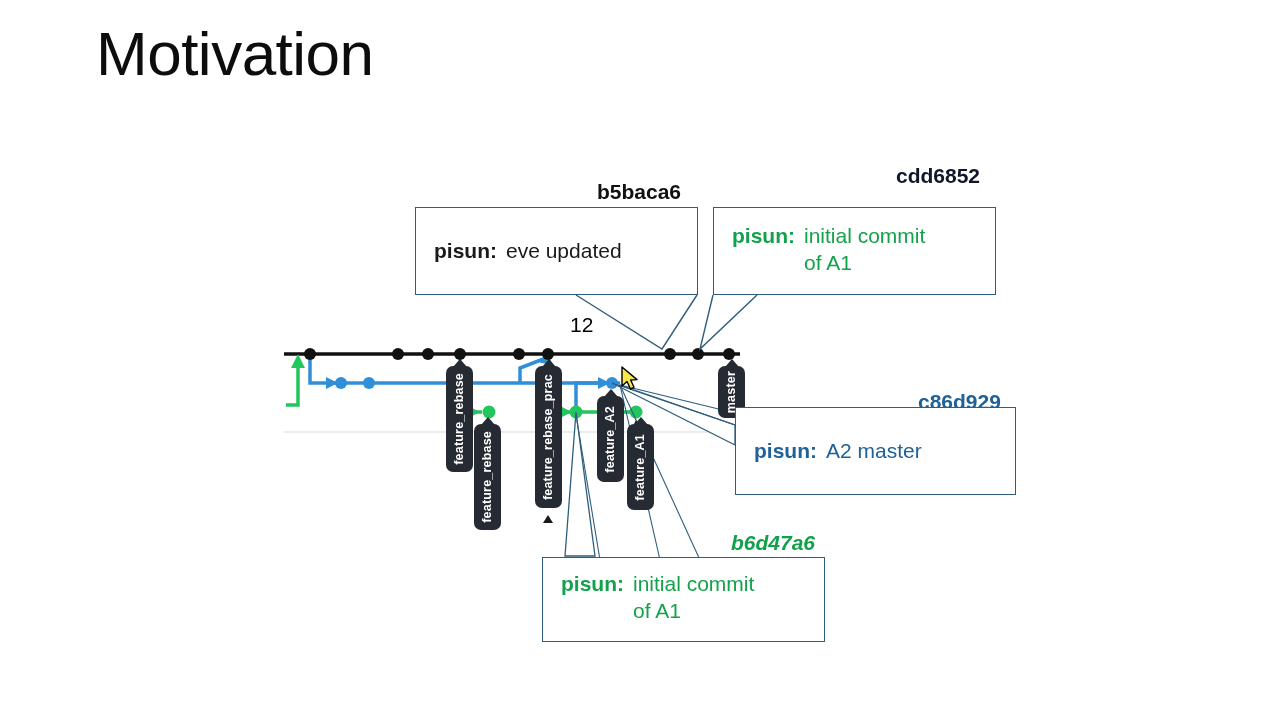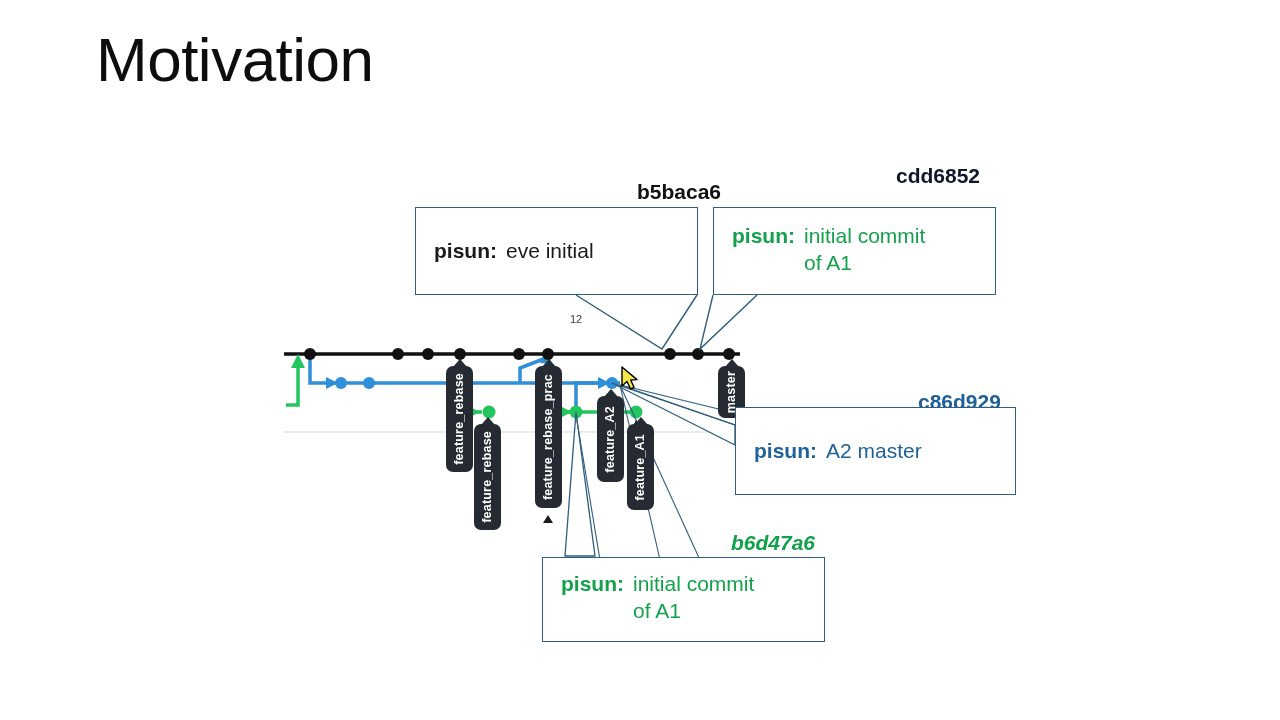--- a/index.html
+++ b/index.html
@@ -13,21 +13,21 @@
     position: relative;
     overflow: hidden;
     font-family: "Liberation Sans", sans-serif;
     color: #000000;
   }
 
   
   #slide-title {
     position: absolute;
     left: 96px;
-    top: 26px;
+    top: 20px;
     font-size: 62px;
     font-weight: 400;
     letter-spacing: -0.5px;
     line-height: 1.1;
     color: #0d0d0d;
     white-space: nowrap;
   }
 
   
   #git-graph {
@@ -60,21 +60,21 @@
     margin-left: 9px;
   }
   .callout-label {
     position: absolute;
     font-size: 21px;
     font-weight: bold;
     white-space: nowrap;
   }
 
   #callout-b5baca6 { left: 415px; top: 207px; width: 283px; height: 88px; }
-  #label-b5baca6  { left: 597px; top: 180px; color: #111111; margin-left: 40px; }
+  #label-b5baca6  { left: 597px; top: 180px; color: #111111; }
 
   #callout-cdd6852 { left: 713px; top: 207px; width: 283px; height: 88px;
                      align-items: flex-start; padding-top: 14px; }
   #label-cdd6852  { left: 896px; top: 164px; color: #0f172a; }
 
   #callout-c86d929 { left: 735px; top: 407px; width: 281px; height: 88px; }
   #label-c86d929  { left: 918px; top: 382px; color: #1f6199; margin-top: 8px; }
 
   #callout-b6d47a6 { left: 542px; top: 557px; width: 283px; height: 85px;
                      align-items: flex-start; padding-top: 12px; }
@@ -82,22 +82,22 @@
 
   .c-black .who, .c-black .msg { color: #1a1a1a; }
   .c-green .who, .c-green .msg { color: #13a24b; }
   .c-blue  .who, .c-blue  .msg { color: #1f6199; }
 
   
   #counter-12 {
     position: absolute;
     left: 570px;
     top: 313px;
-    font-size: 11px;
-    color: #404040;
+    font-size: 21px;
+    color: #000000;
   }
 
   
   .branch-tag {
     position: absolute;
     width: 27px;
     background: #262b33;
     border-radius: 7px;
     color: #ffffff;
     font-size: 12.5px;
@@ -229,21 +229,21 @@
 <div class="branch-tag" style="left:718px; top:366px; height:52px;">
   <span>master</span>
 </div>
 
 <div id="counter-12">12</div>
 
 <div class="callout-label" id="label-b5baca6">b5baca6</div>
 <div class="callout c-black" id="callout-b5baca6">
   <span class="who">pisun</span>
     <span class="who">:</span>
-  <span class="msg">eve initial</span>
+  <span class="msg">eve updated</span>
 </div>
 
 <div class="callout-label" id="label-cdd6852">cdd6852</div>
 <div class="callout c-green" id="callout-cdd6852">
   <span class="who">pisun</span>
     <span class="who">:</span>
   <span class="msg">initial commit
 of A1</span>
 </div>
 

